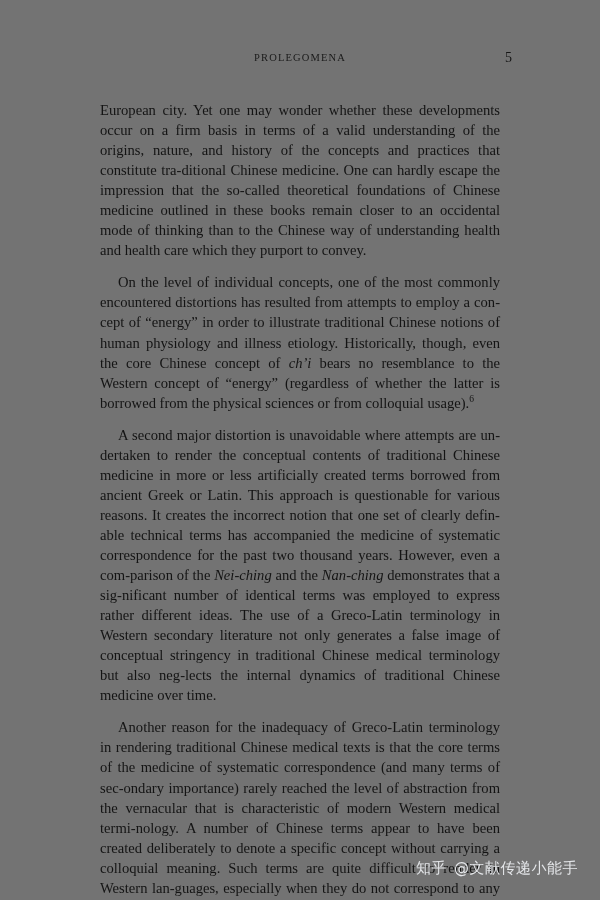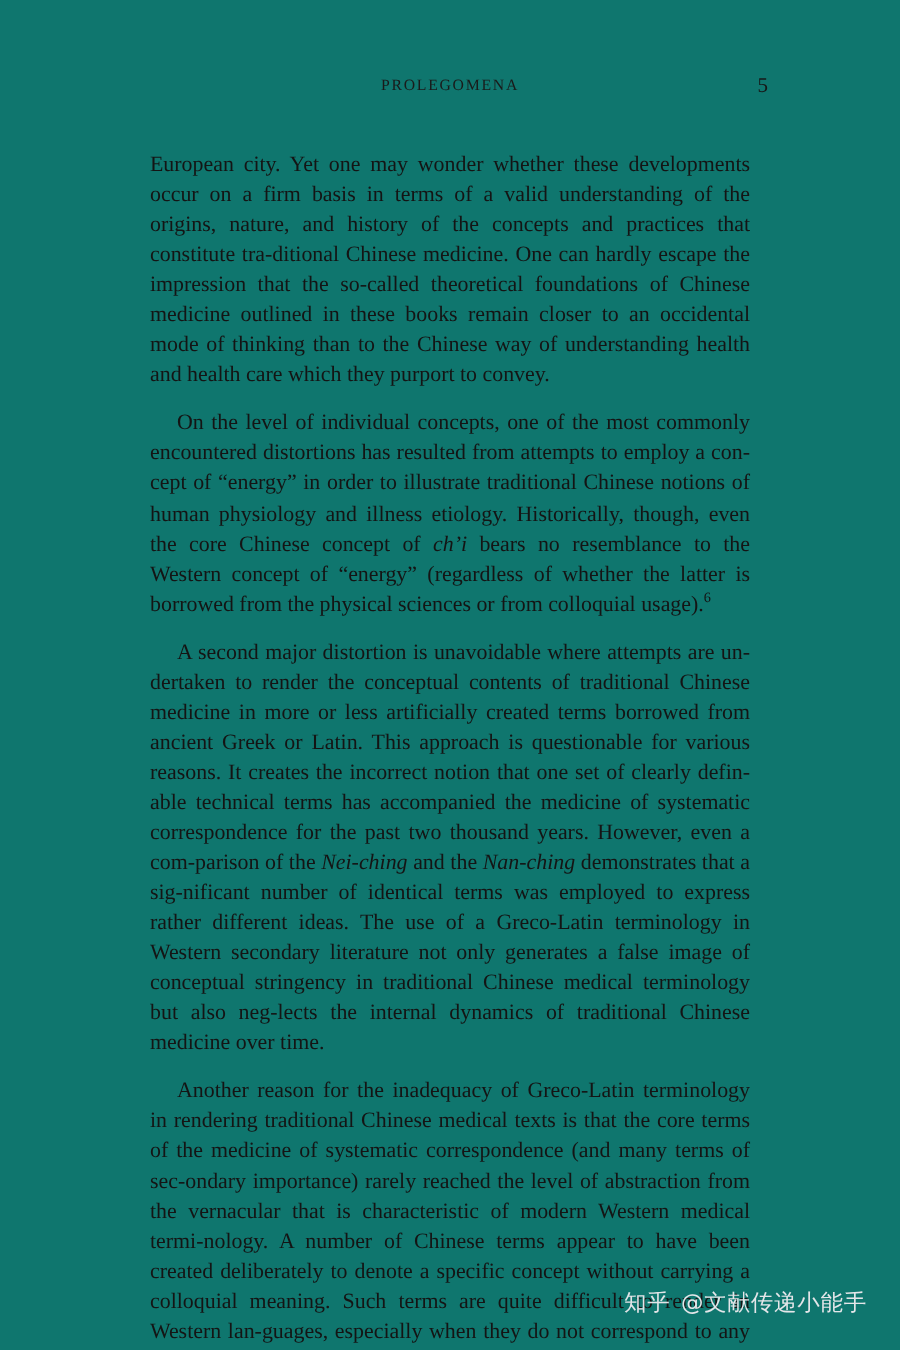--- a/index.html
+++ b/index.html
@@ -15,21 +15,21 @@
     overflow: hidden;
     position: relative;
   }
 
   .page {
     position: absolute;
     left: 0;
     top: 0;
     width: 600px;
     height: 900px;
-    background: #0f766e;
+    background: #737373;
   }
 
   
   .running-head {
     position: absolute;
     left: 88px;
     top: 52px;
     width: 424px;
     height: 18px;
   }

